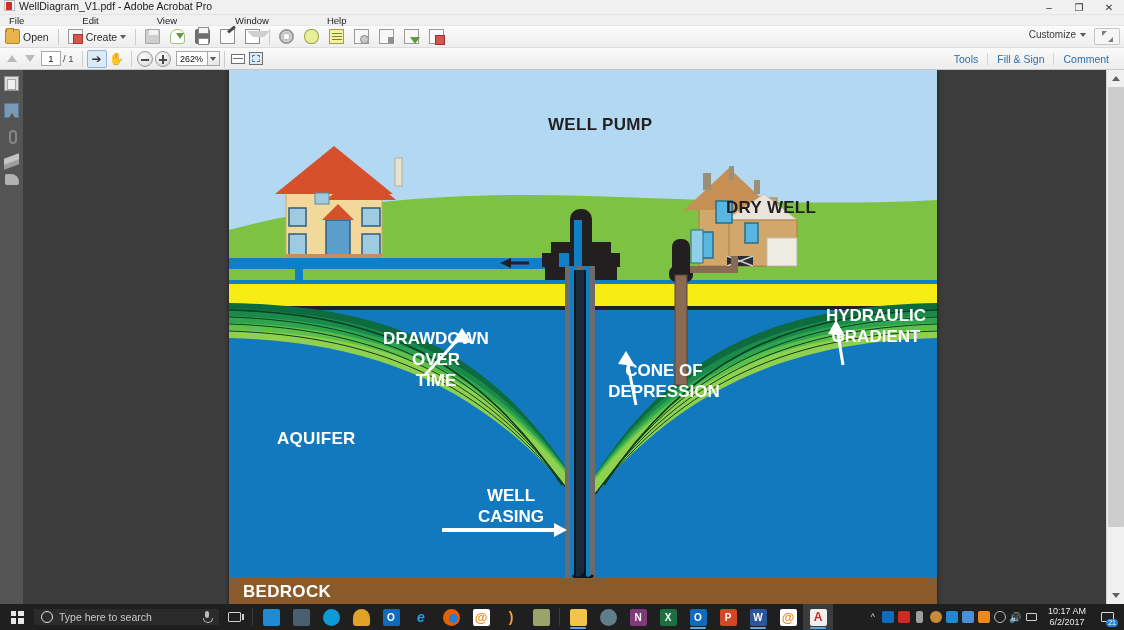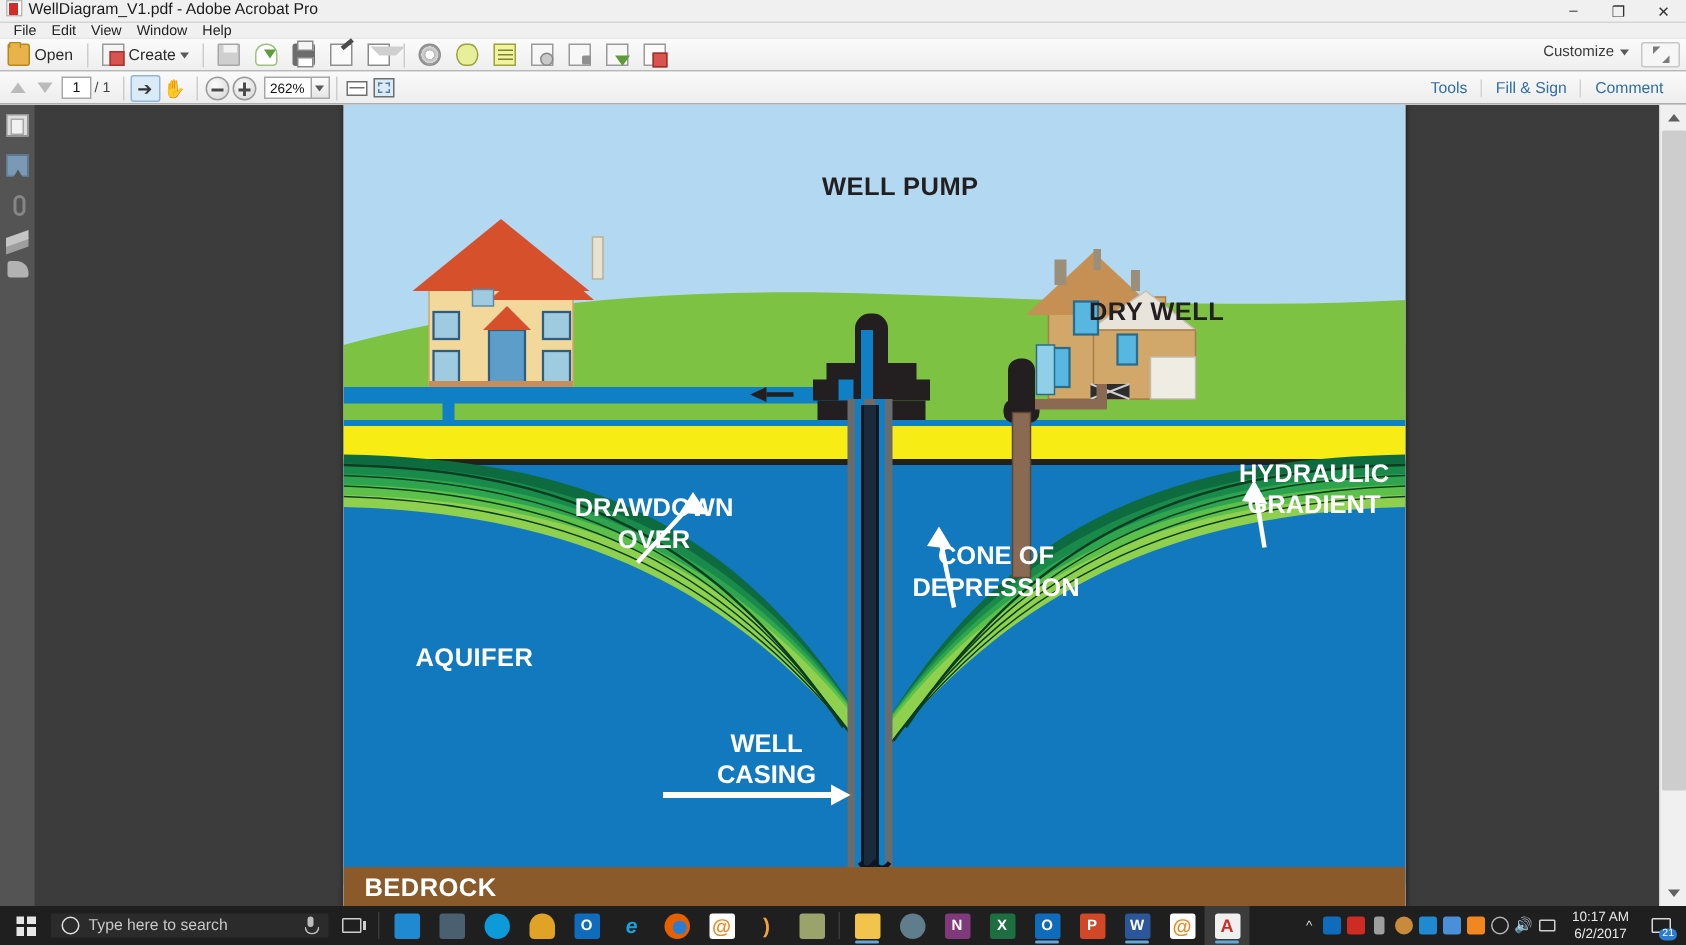--- a/index.html
+++ b/index.html
@@ -28,20 +28,21 @@
   .wincontrols { position:absolute;right:0;top:0;height:15px;display:flex; }
   .wincontrols div {
     width:30px;height:15px;display:flex;align-items:center;justify-content:center;
     font-size:10px;color:#333;
   }
 
   
   .menubar{
     height:11px;background:#f0f0f0;display:flex;align-items:center;padding-left:4px;
     border-bottom:1px solid #e8e8e8;
+    gap:48px;
   }
   .menubar span{font-size:9.5px;color:#222;padding:0 5px;line-height:11px;}
 
   
   .toolbar1{
     height:22px;background:linear-gradient(#fbfbfb,#eeeeee);display:flex;align-items:center;
     border-bottom:1px solid #dcdcdc;position:relative;
   }
   .tbtn{height:20px;display:flex;align-items:center;padding:0 4px;gap:3px;border:1px solid transparent;border-radius:2px;}
   .tbtn .lbl{font-size:10.5px;color:#2a2a2a;}
@@ -460,20 +461,21 @@
 
         
         <div class="diagram-label" style="position:absolute;left:319px;top:45px;font-size:17px;font-weight:bold;color:#231f20;letter-spacing:.3px;">WELL PUMP</div>
 
         <div class="diagram-label" style="position:absolute;left:497px;top:128px;font-size:17px;font-weight:bold;color:#231f20;letter-spacing:.3px;">DRY WELL</div>
 
 
         <div style="position:absolute;left:132px;top:258px;width:150px;text-align:center;color:#fff;font-size:17px;font-weight:bold;line-height:21px;">
           <div>DRAWDOWN</div>
           <div>OVER</div>
+          <div>TIME</div>
         </div>
 
         <div style="position:absolute;left:360px;top:290px;width:150px;text-align:center;color:#fff;font-size:17px;font-weight:bold;line-height:21px;">
           <div>CONE OF</div>
           <div>DEPRESSION</div>
         </div>
 
         <div style="position:absolute;left:562px;top:235px;width:170px;text-align:center;color:#fff;font-size:17px;font-weight:bold;line-height:21px;">
           <div>HYDRAULIC</div>
           <div>GRADIENT</div>

